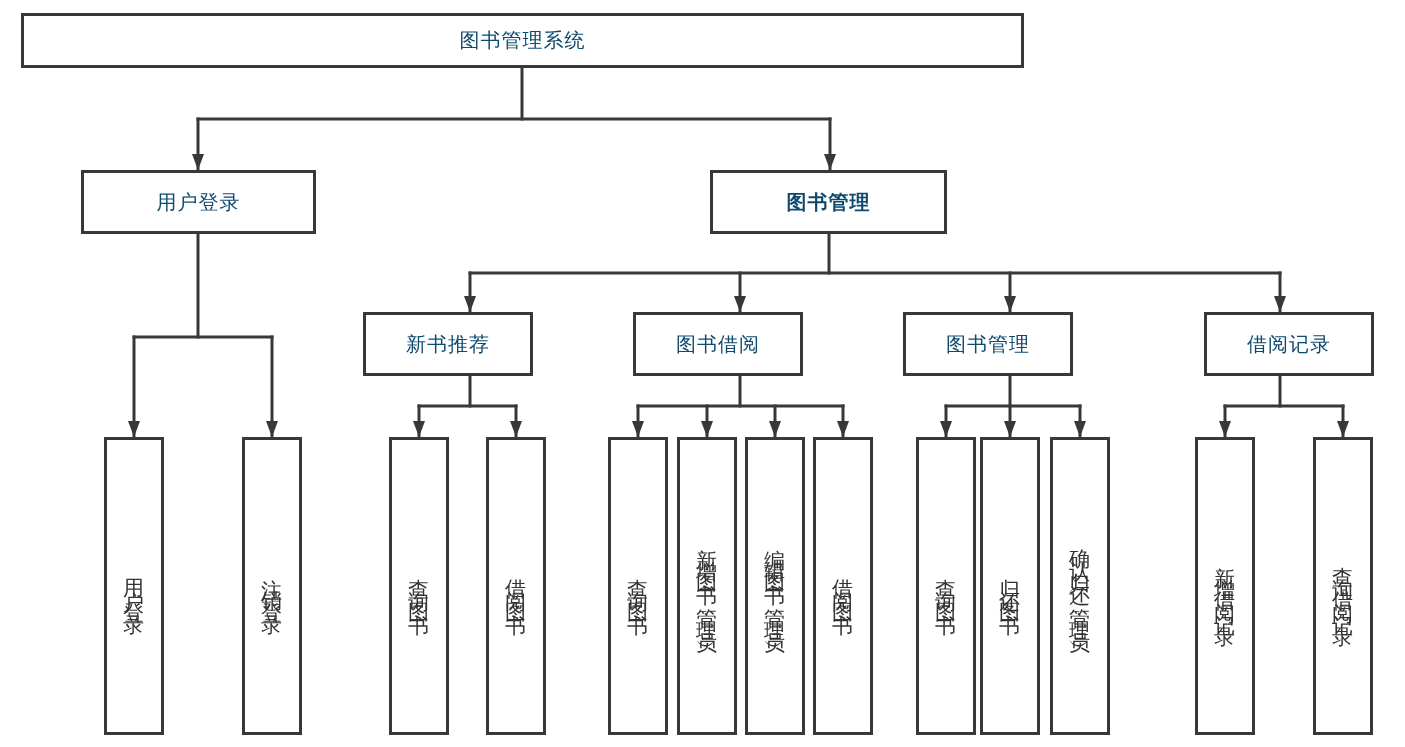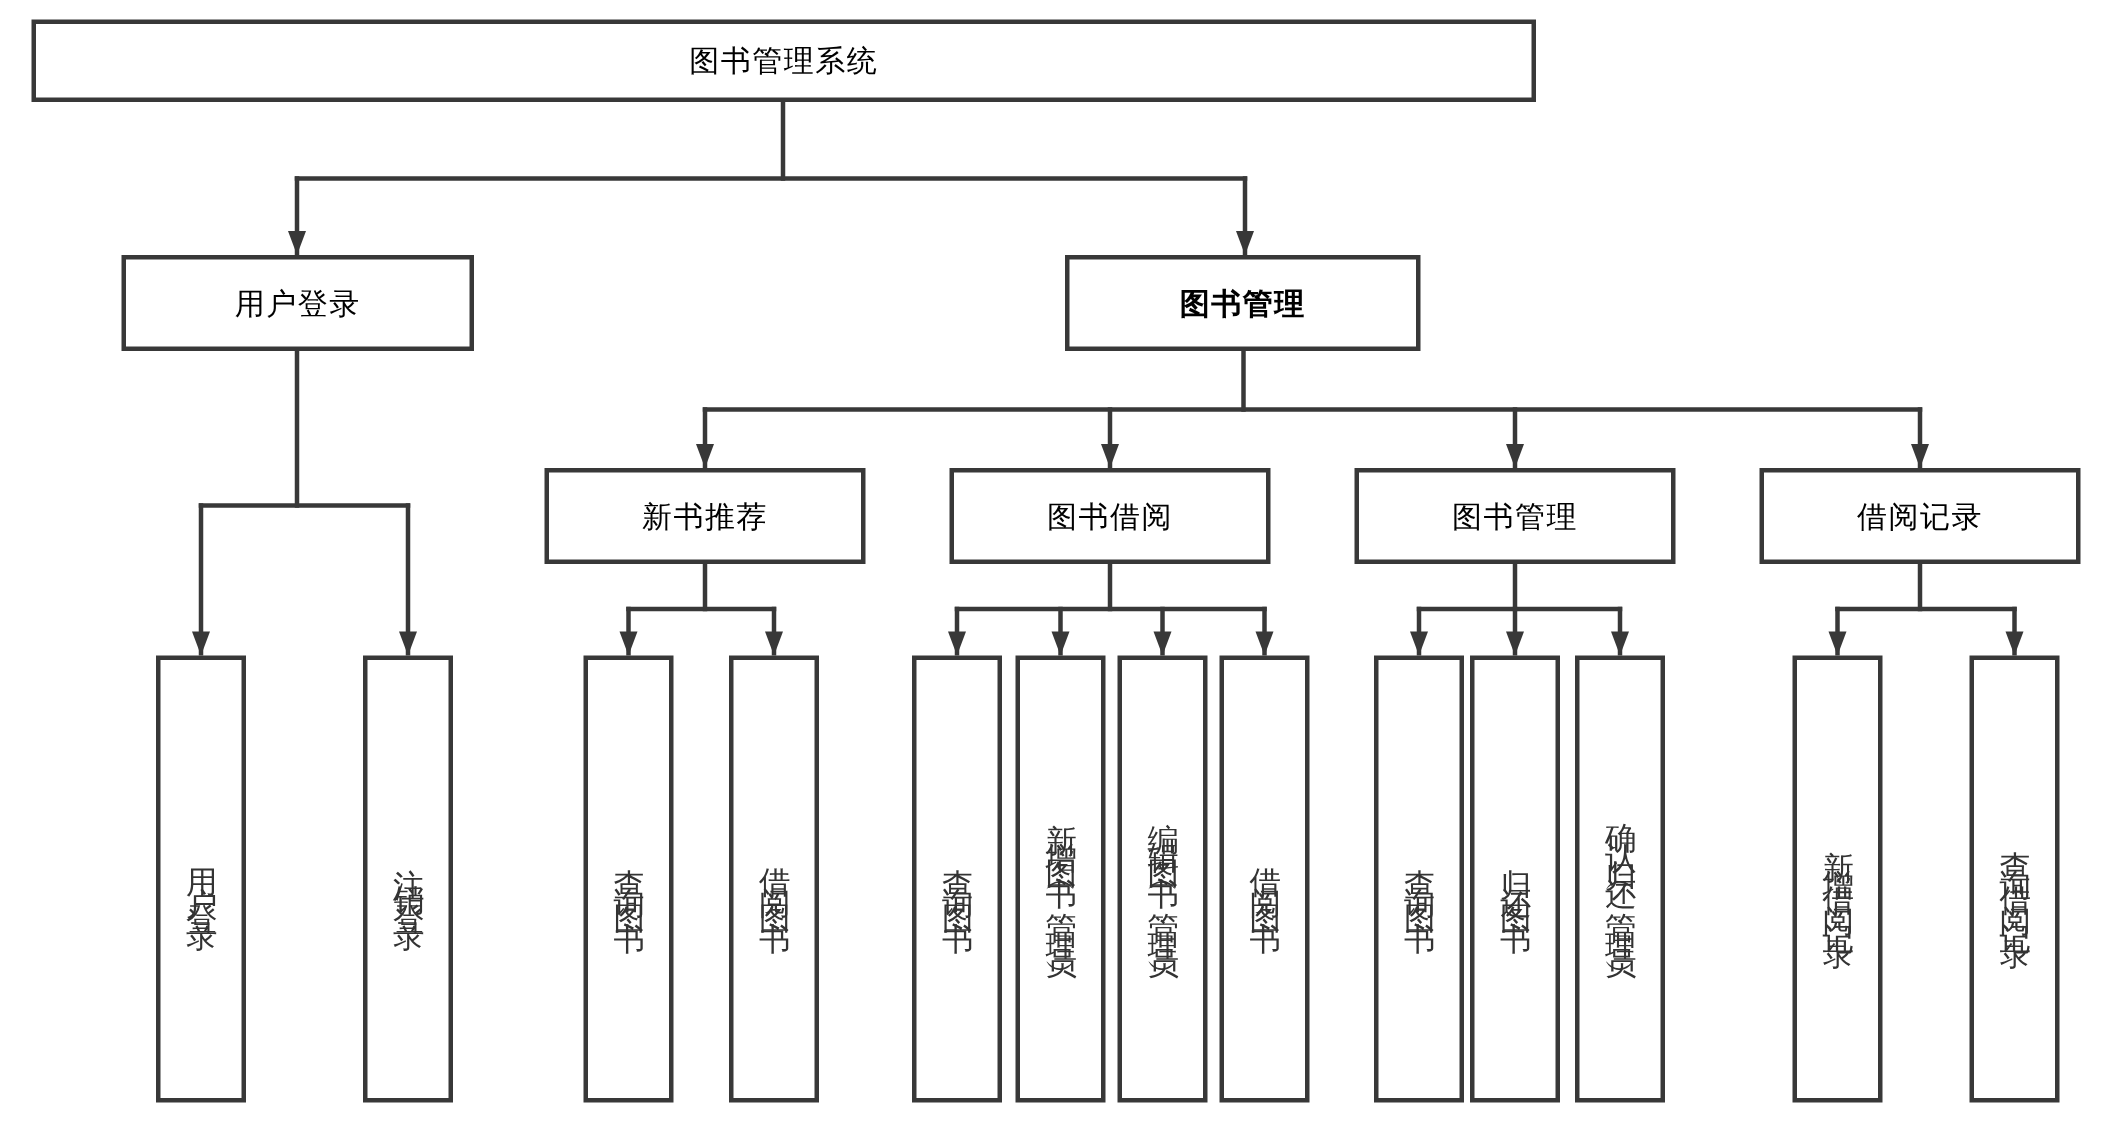--- a/index.html
+++ b/index.html
@@ -13,35 +13,35 @@
   }
   .wires { position: absolute; left: 0; top: 0; z-index: 1; }
   .node {
     position: absolute;
     box-sizing: border-box;
     border: 3px solid #383838;
     background: #ffffff;
     display: flex;
     align-items: center;
     justify-content: center;
-    color: #000000;
+    color: #0c4a6e;
     font-size: 20px;
     letter-spacing: 1px;
     z-index: 2;
     text-align: center;
   }
   .root  { left: 21px;  top: 13px;  width: 1003px; height: 55px; }
   .lvl2, .lvl3 { height: 64px; top: 170px; }
-  .lvl3 { top: 312px; width: 214px; }
+  .lvl3 { top: 312px; width: 170px; }
   .n-user-login { left: 81px;  width: 235px; }
   .n-book-mgmt  { left: 710px; width: 237px; font-weight: bold; }
   .n-newbook  { left: 363px; }
   .n-borrow   { left: 633px; }
   .n-current  { left: 903px; }
-  .n-records  { left: 1173px; }
+  .n-records  { left: 1204px; }
   .leaf {
     position: absolute;
     box-sizing: border-box;
     border: 3px solid #383838;
     background: #ffffff;
     top: 437px;
     width: 60px;
     height: 298px;
     display: flex;
     align-items: center;

